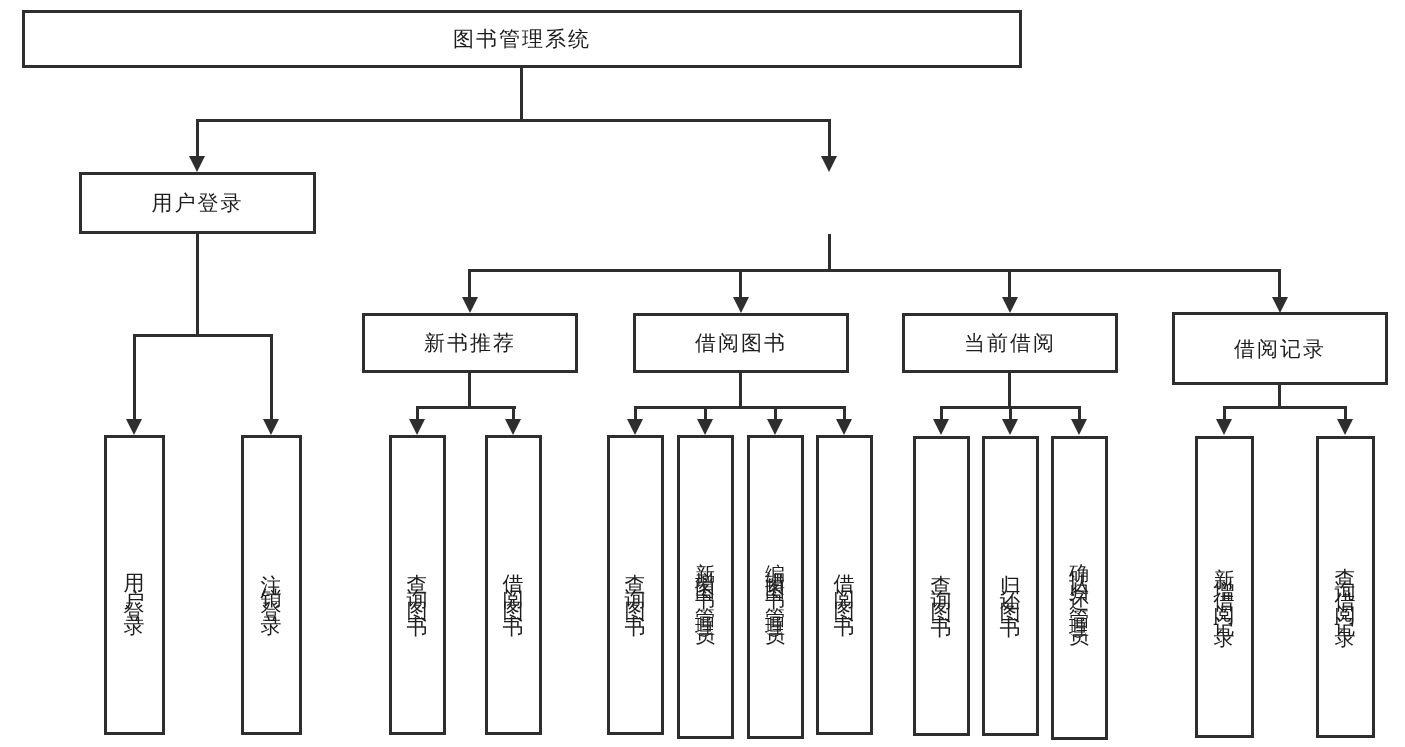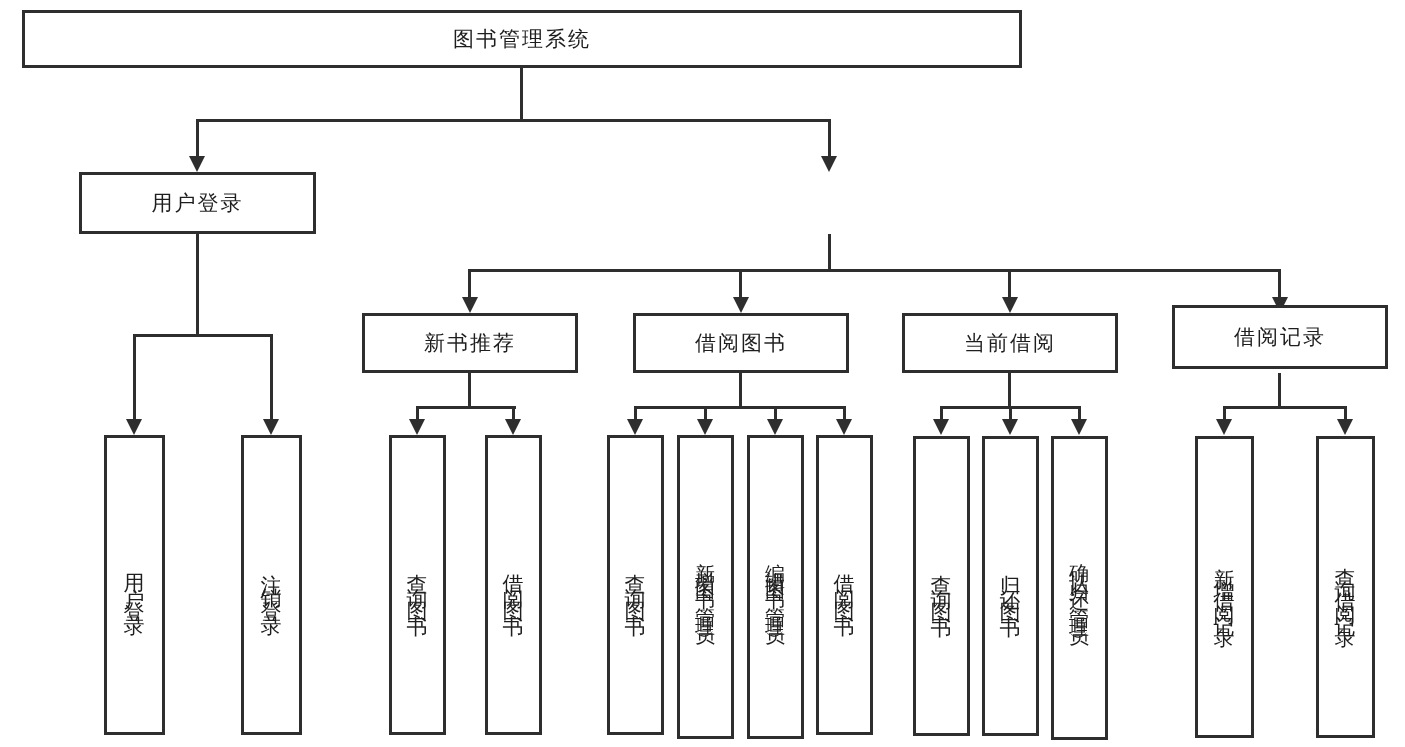--- a/index.html
+++ b/index.html
@@ -132,21 +132,21 @@
 
   <div class="node" style="left:362px;top:313px;width:216px;height:60px">
     <span class="h-label">新书推荐</span>
   </div>
   <div class="node" style="left:633px;top:313px;width:216px;height:60px">
     <span class="h-label">借阅图书</span>
   </div>
   <div class="node" style="left:902px;top:313px;width:216px;height:60px">
     <span class="h-label">当前借阅</span>
   </div>
-  <div class="node" style="left:1172px;top:305px;width:216px;height:64px">
+  <div class="node" style="left:1172px;top:312px;width:216px;height:73px">
     <span class="h-label">借阅记录</span>
   </div>
 
   <div class="node" style="left:104px;top:435px;width:61px;height:300px">
     <span class="v-label">用户登录</span>
   </div>
   <div class="node" style="left:241px;top:435px;width:61px;height:300px">
     <span class="v-label">注销登录</span>
   </div>
 

